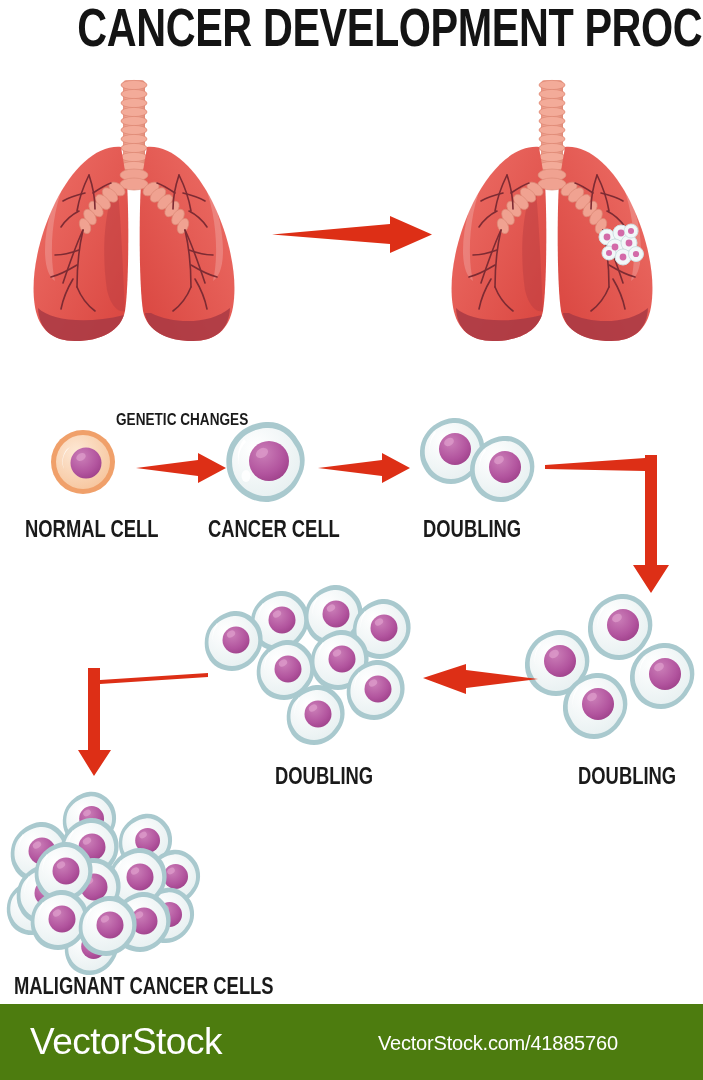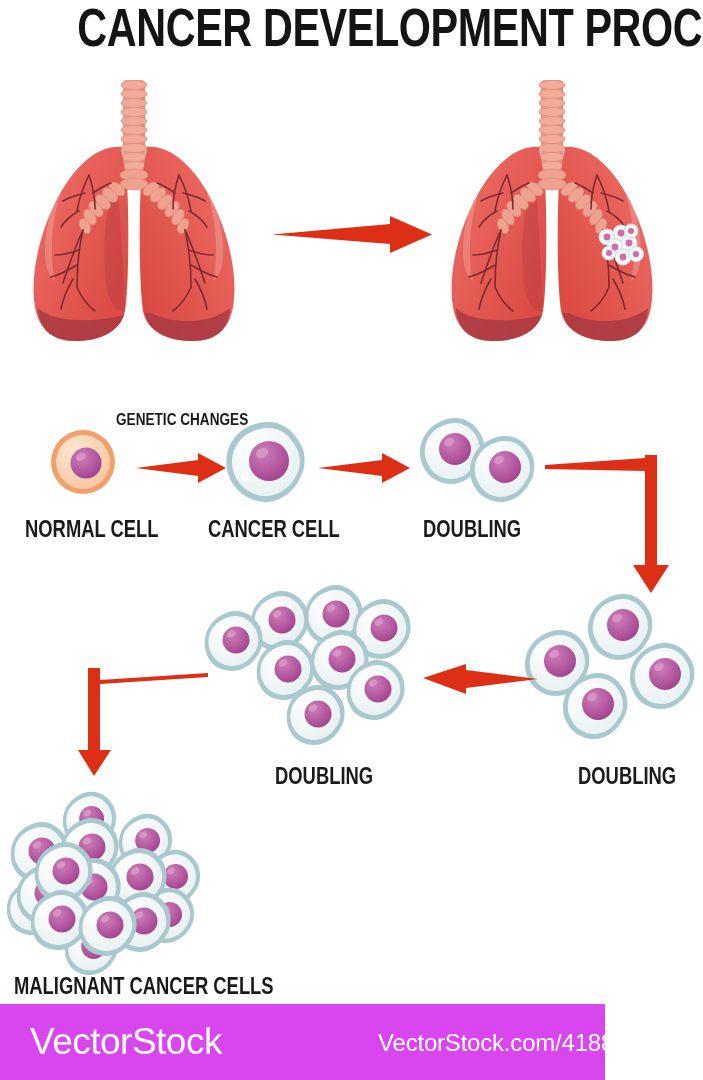--- a/index.html
+++ b/index.html
@@ -21,25 +21,25 @@
   
   .cap{
     position:absolute;color:#1a1a1a;font-weight:bold;
     font-family:"Liberation Sans",sans-serif;
     white-space:nowrap;transform-origin:0 50%;
   }
   .cap.lg{font-size:23px;line-height:23px;transform:scaleX(0.80);}
   .cap.sm{font-size:17px;line-height:17px;transform:scaleX(0.80);}
 
   
-  .footer{position:absolute;left:0;top:1004px;width:605px;height:76px;background:#d946ef;}
+  .footer{position:absolute;left:0;top:1004px;width:703px;height:76px;background:#4d7c0f;}
   .footer .brand{position:absolute;left:30px;top:18px;color:#fff;
       font-size:37px;line-height:40px;font-weight:normal;letter-spacing:-0.5px;}
   .footer .url{position:absolute;left:378px;top:25px;color:#fff;
-      font-size:24px;line-height:28px;letter-spacing:-0.2px;}
+      font-size:20px;line-height:28px;letter-spacing:-0.2px;}
 
   
   svg{display:block;overflow:visible;}
   .abs{position:absolute;}
 </style>
 </head>
 <body>
 
 <div class="stage">
 

